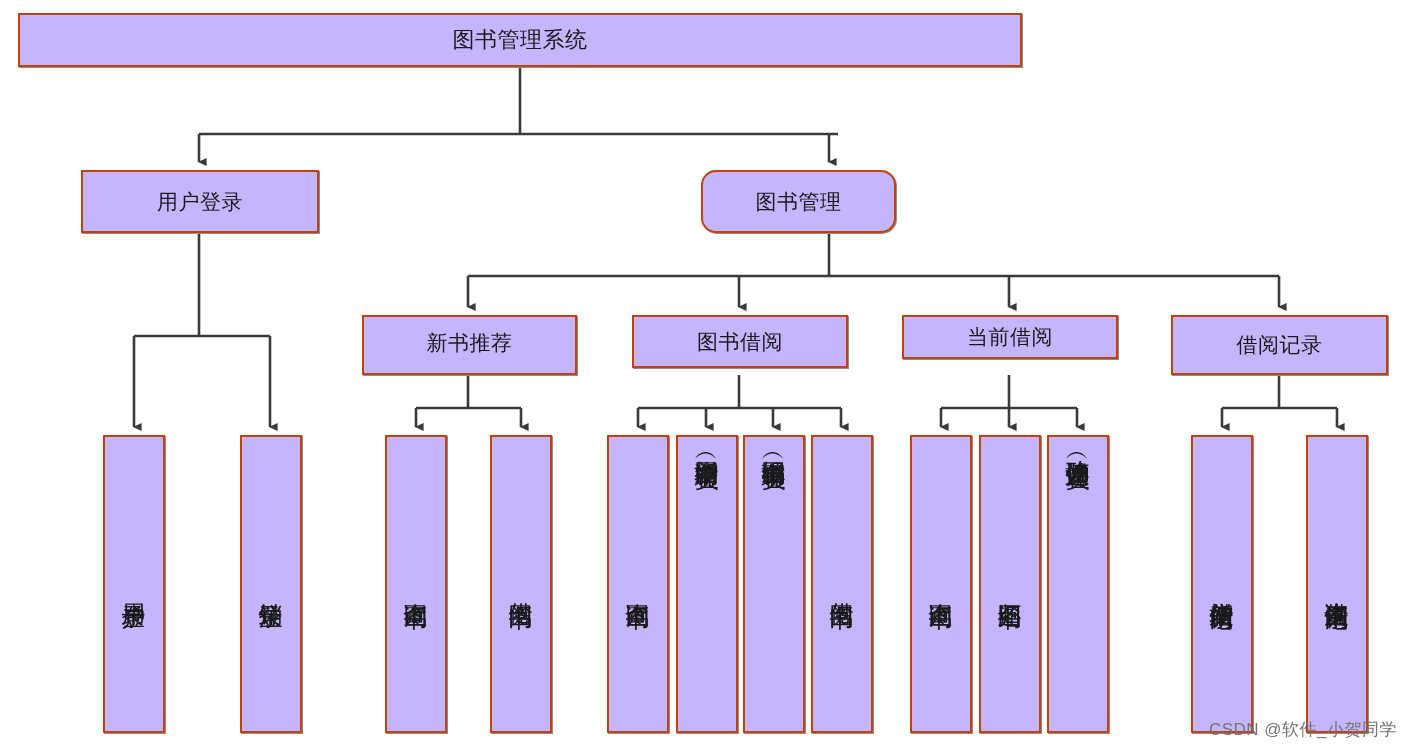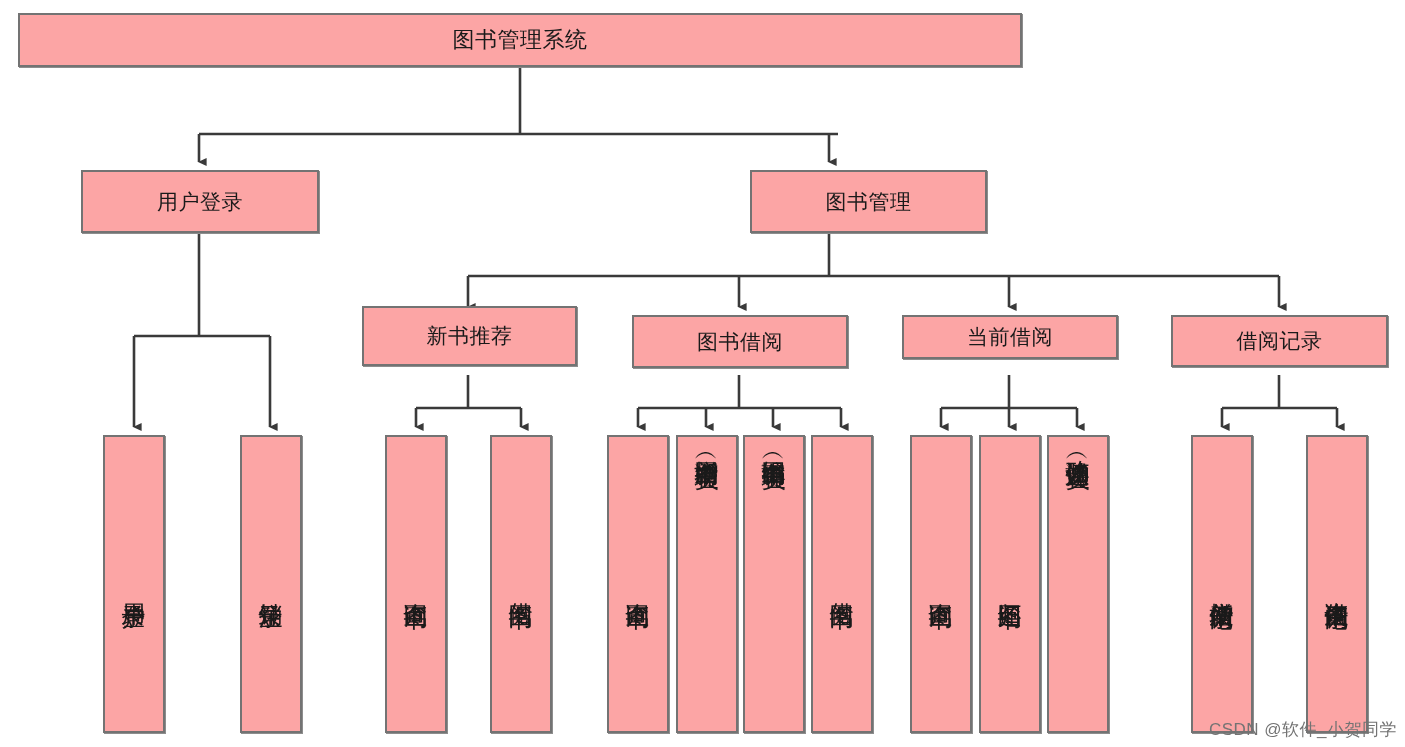--- a/index.html
+++ b/index.html
@@ -21,22 +21,22 @@
     position: absolute;
     left: 0;
     top: 0;
     width: 1405px;
     height: 747px;
     pointer-events: none;
   }
   .node {
     position: absolute;
     box-sizing: border-box;
-    background: #fca5a5;
-    border: 2px solid #737373;
+    background: #c4b5fd;
+    border: 2px solid #c2410c;
     display: flex;
     align-items: center;
     justify-content: center;
     text-align: center;
     color: #1a1a1a;
     box-shadow: 1px 1px 0 #8d8d8d;
   }
   .node-label {
     display: block;
     line-height: 1.12;
@@ -142,37 +142,37 @@
   </svg>
 
   <div class="node root horizontal" style="left:18px; top:13px; width:1004px; height:54px;">
     <span class="node-label">图书管理系统</span>
   </div>
 
   <div class="node horizontal" style="left:81px; top:170px; width:238px; height:63px;">
     <span class="node-label">用户登录</span>
   </div>
 
-  <div class="node horizontal" style="left:750px; top:170px; width:237px; height:63px;">
+  <div class="node horizontal" style="left:701px; top:170px; width:195px; height:63px;border-radius:15px;">
     <span class="node-label">图书管理</span>
   </div>
 
-  <div class="node horizontal" style="left:362px; top:306px; width:215px; height:60px;">
+  <div class="node horizontal" style="left:362px; top:315px; width:215px; height:60px;font-family:Liberation Mono, monospace;">
     <span class="node-label">新书推荐</span>
   </div>
 
   <div class="node horizontal" style="left:632px; top:315px; width:216px; height:53px;">
     <span class="node-label">图书借阅</span>
   </div>
 
   <div class="node horizontal" style="left:902px; top:315px; width:216px; height:44px;">
     <span class="node-label">当前借阅</span>
   </div>
 
-  <div class="node horizontal" style="left:1171px; top:315px; width:217px; height:52px;">
+  <div class="node horizontal" style="left:1171px; top:315px; width:217px; height:60px;">
     <span class="node-label">借阅记录</span>
   </div>
 
   <div class="node vertical centered" style="left:103px; top:435px; width:62px; height:298px;">
     <span class="node-label">用户登录</span>
   </div>
 
   <div class="node vertical centered" style="left:240px; top:435px; width:62px; height:298px;">
     <span class="node-label">注销登录</span>
   </div>

